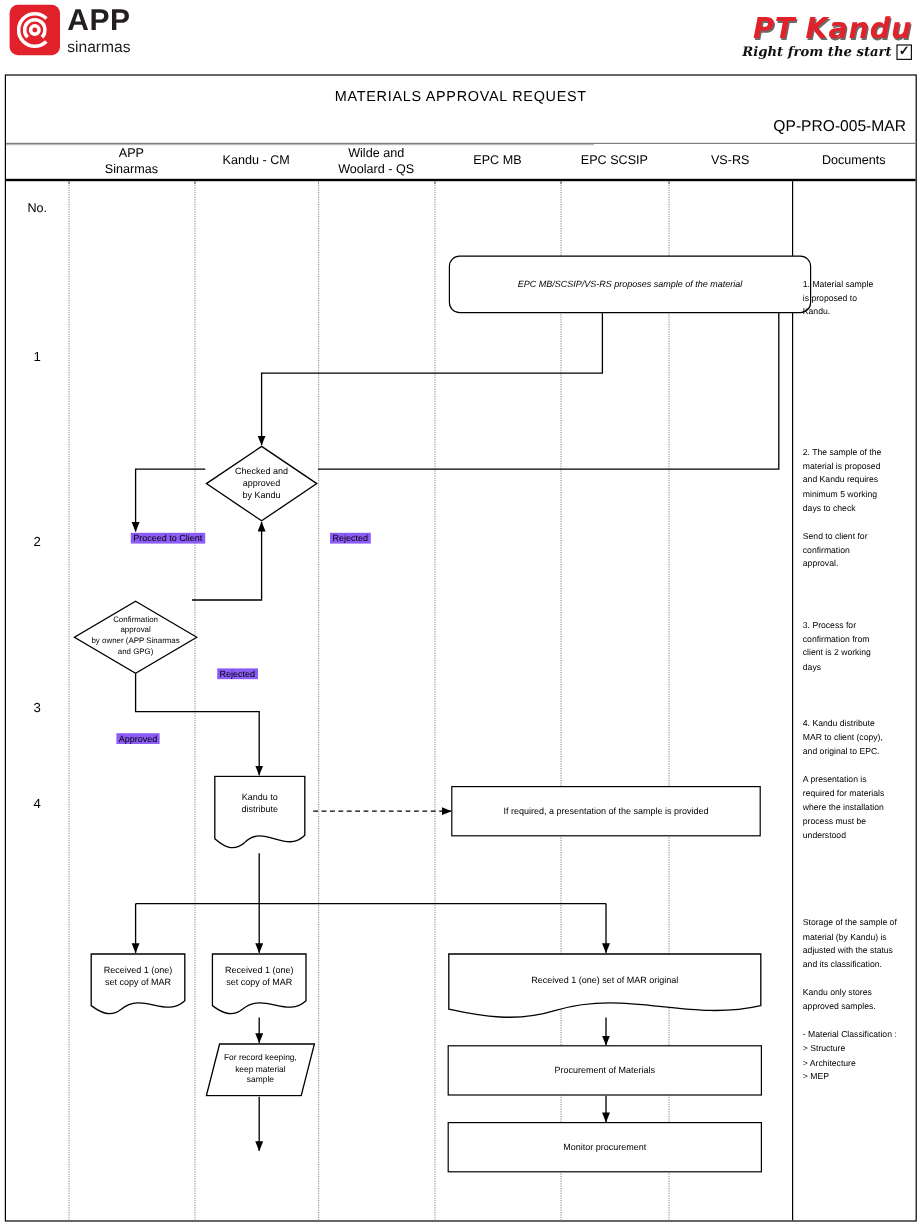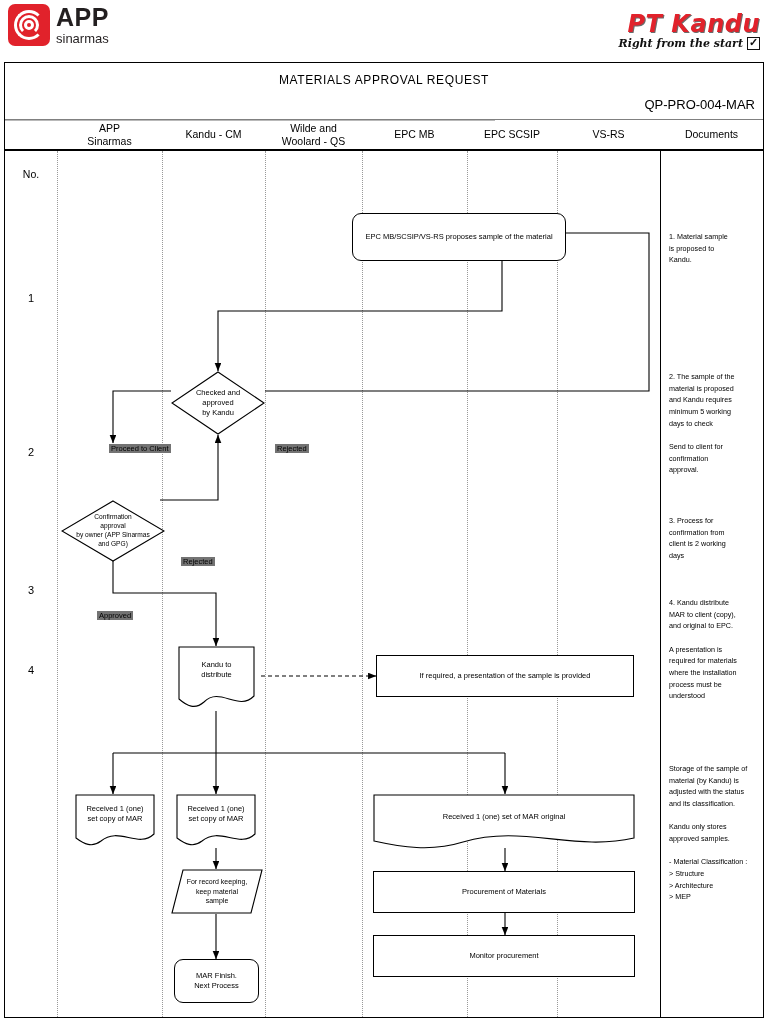--- a/index.html
+++ b/index.html
@@ -108,21 +108,21 @@
   }
 
   .para { position: absolute; }
   .para .lbl {
     position: absolute; left: 0; top: 0; width: 100%; height: 100%;
     display: flex; align-items: center; justify-content: center;
     text-align: center; font-size: 7.5px; line-height: 1.35;
   }
 
   .edge-label {
-    position: absolute; font-size: 7.5px; background: #737373; padding: 0 2px;
+    position: absolute; font-size: 7.5px; background: #8b5cf6; padding: 0 2px;
     white-space: nowrap;
   }
 
   .docnote {
     position: absolute; font-size: 7.2px; line-height: 1.62;
     width: 92px; white-space: pre-line;
   }
 
   svg.wires { position: absolute; left: 0; top: 0; width: 758px; height: 956px; pointer-events: none; }
 </style>
@@ -149,21 +149,21 @@
         <span>Right from the start</span>
         <span class="kbox">✓</span>
       </div>
     </div>
   </div>
 
   <div class="sheet">
 
     <div class="title-area">
       <div class="doc-title">MATERIALS APPROVAL REQUEST</div>
-      <div class="doc-code">QP-PRO-004-MAR</div>
+      <div class="doc-code">QP-PRO-005-MAR</div>
     </div>
     <div class="hdr-rule"></div>
       <div class="hdr-rule2"></div>
       <div class="hdr-rule3"></div>
 
     <div class="col-head" style="left: 0px; width: 52px; white-space: pre-line; margin-top: 40px;">No.</div>
     <div class="col-head" style="left: 52px; width: 105px; white-space: pre-line;">APP
 Sinarmas</div>
     <div class="col-head" style="left: 157px; width: 103px; white-space: pre-line;">Kandu - CM</div>
     <div class="col-head" style="left: 260px; width: 97px; white-space: pre-line;">Wilde and
@@ -215,21 +215,21 @@
           <path d="M211,785 L211,806" marker-end="url(#ah)"></path>
           <path d="M211,851 L211,896" marker-end="url(#ah)"></path>
         </g>
       </svg>
 
       <div class="rowno" style="left:0px;top:229px;">1</div>
       <div class="rowno" style="left:0px;top:383px;">2</div>
       <div class="rowno" style="left:0px;top:521px;">3</div>
       <div class="rowno" style="left:0px;top:601px;">4</div>
 
-      <div class="node rounded" style="left:347px;top:150px;width:214px;height:48px;">EPC MB/SCSIP/VS-RS proposes sample of the material</div>
+      <div class="node rounded" style="left:369px;top:150px;width:302px;height:48px;font-style:italic;">EPC MB/SCSIP/VS-RS proposes sample of the material</div>
 
       <div class="node diamond" style="left:166px;top:308px;width:94px;height:64px;">
         <svg class="diamond-svg" width="94" height="64" viewBox="0 0 94 64">
           <polygon points="47,1 93,32 47,63 1,32" fill="#fff" stroke="#000" stroke-width="1.1"></polygon>
         </svg>
         <span class="dtxt" style="white-space:pre-line;">Checked and
 approved
 by Kandu</span>
       </div>
 
@@ -284,22 +284,20 @@
 
       <div class="para" style="left:166px;top:806px;width:92px;height:45px;">
         <svg width="92" height="45" viewBox="0 0 92 45">
           <polygon points="12,1 91,1 80,44 1,44" fill="#fff" stroke="#000" stroke-width="1.1"></polygon>
         </svg>
         <div class="lbl" style="white-space:pre-line;font-size:7px;">For record keeping,
 keep material
 sample</div>
       </div>
 
-      <div class="node rounded" style="left:169px;top:896px;width:85px;height:44px;white-space:pre-line;">MAR Finish.
-Next Process</div>
 
       <div class="node rect" style="left:368px;top:872px;width:262px;height:42px;">Monitor procurement</div>
 
       <div class="node rect" style="left:368px;top:808px;width:262px;height:42px;">Procurement of Materials</div>
 
       <div class="docnote" style="left: 664px; top: 168px; white-space: pre-line;">1. Material sample
 is proposed to
 Kandu.</div>
       <div class="docnote" style="left: 664px; top: 308px; white-space: pre-line;">2. The sample of the
 material is proposed

